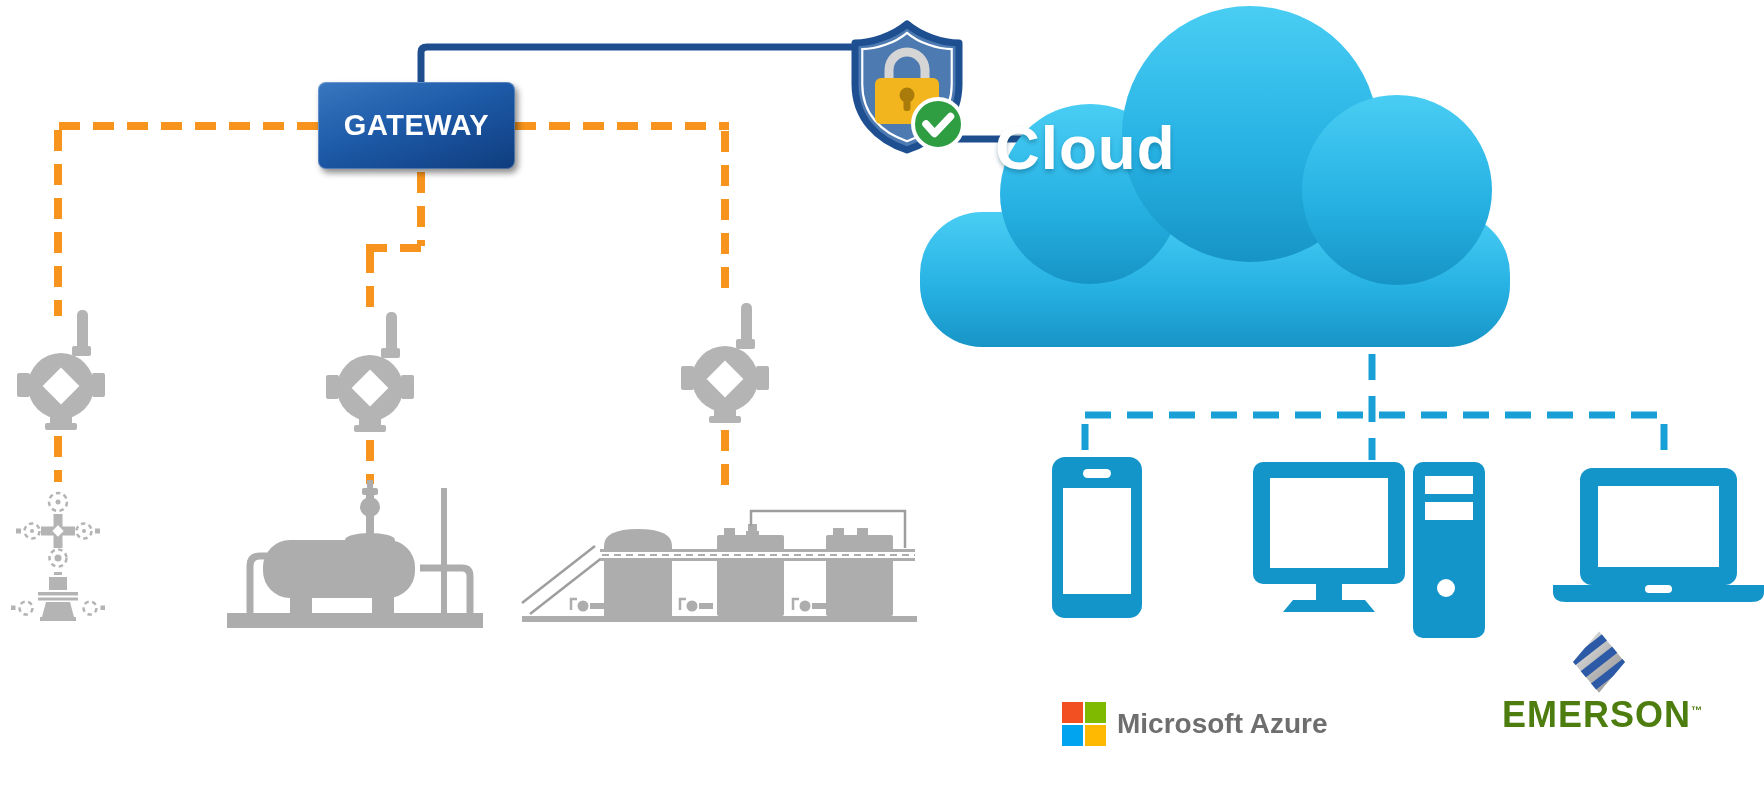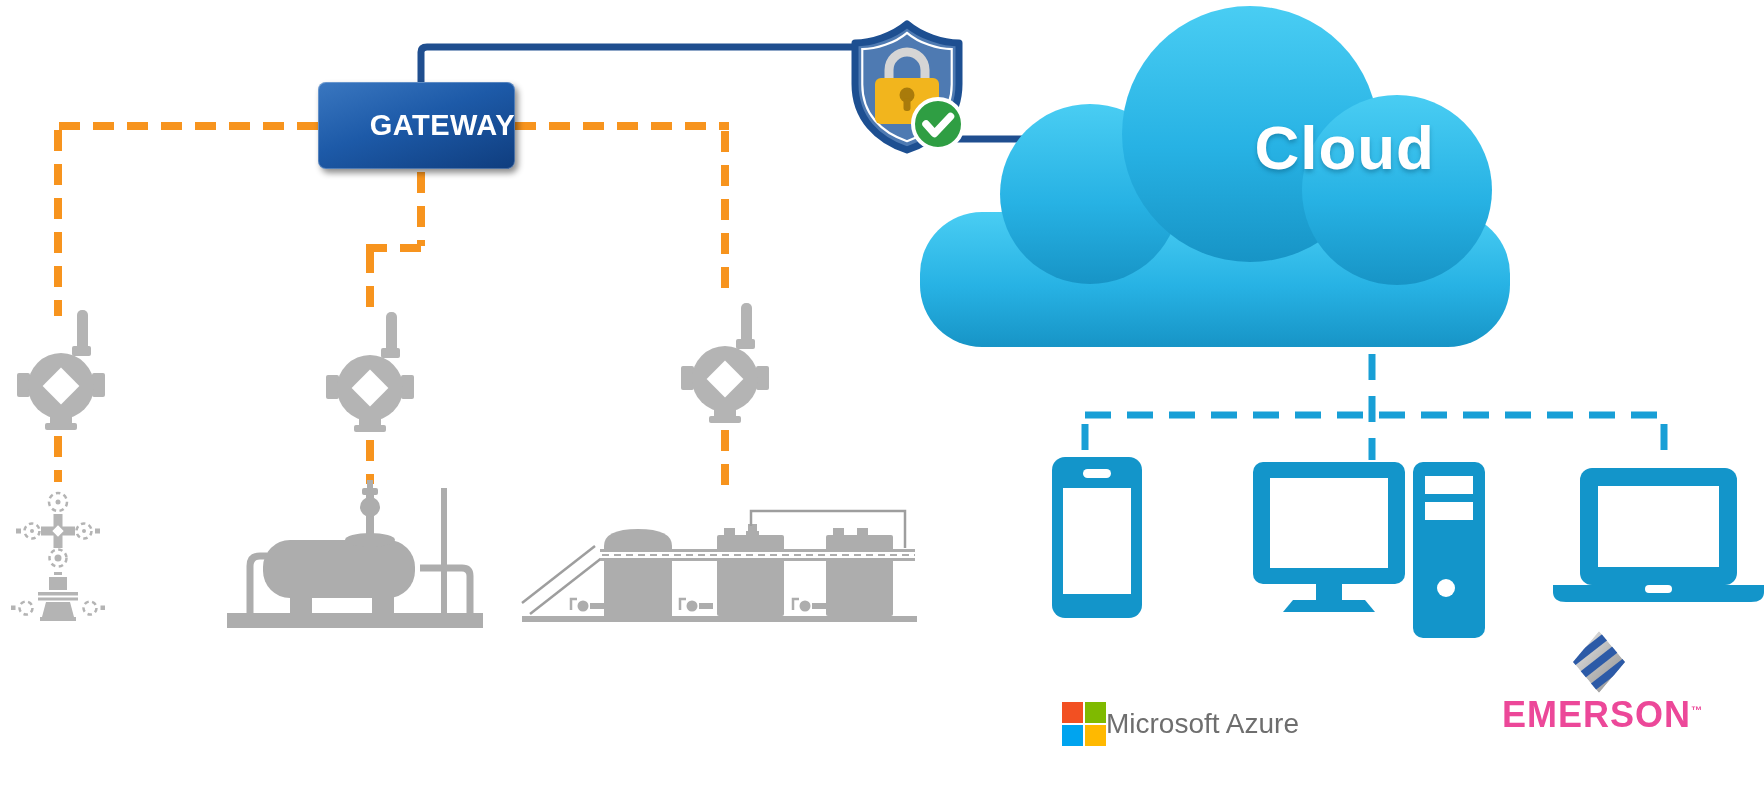--- a/index.html
+++ b/index.html
@@ -7,41 +7,41 @@
     position:relative;width:1764px;height:788px;overflow:hidden;background:#ffffff;
     font-family:"Liberation Sans", sans-serif;
   }
   .abs{position:absolute;}
   
   #gateway-box{
     left:318px;top:82px;width:197px;height:87px;
     background:linear-gradient(160deg,#3a77c0 0%,#1d5aa8 45%,#0f3d7e 100%);
     border-radius:8px;
     box-shadow:3px 4px 6px rgba(0,0,0,0.45), inset 0 0 0 1px rgba(255,255,255,0.25);
-    display:flex;align-items:center;justify-content:flex-end;
+    display:flex;align-items:center;justify-content:center;
   }
   #gateway-box span{
     color:#ffffff;font-weight:bold;font-size:29px;letter-spacing:0.5px;
   }
   
   #cloud-label{
-    left:995px;top:106px;width:440px;text-align:right;
+    left:995px;top:106px;width:440px;text-align:left;
     color:#ffffff;font-weight:bold;font-size:62px;line-height:84px;letter-spacing:1px;
     text-shadow:0 3px 4px rgba(0,70,100,0.35);
   }
   #cloud-label span{display:block;}
   
   #ms-logo{left:1062px;top:702px;display:flex;align-items:center;}
   #ms-squares{display:grid;grid-template-columns:21px 21px;grid-template-rows:21px 21px;gap:2px;}
   #ms-squares i{display:block;}
-  #ms-text{margin-left:0;color:#6E6E6E;font-size:28px;font-weight:400;}
+  #ms-text{margin-left:11px;color:#6E6E6E;font-size:28px;font-weight:700;}
   
   #emerson-text{
     left:1480px;top:694px;width:245px;text-align:center;
-    color:#ec4899;font-weight:bold;font-size:36px;letter-spacing:1px;
+    color:#4d7c0f;font-weight:bold;font-size:36px;letter-spacing:1px;
   }
   #emerson-text sup{font-size:11px;font-weight:bold;}
 </style>
 </head>
 <body>
 
 <div id="canvas">
 
   <svg width="0" height="0" class="abs" aria-hidden="true">
     <defs>

